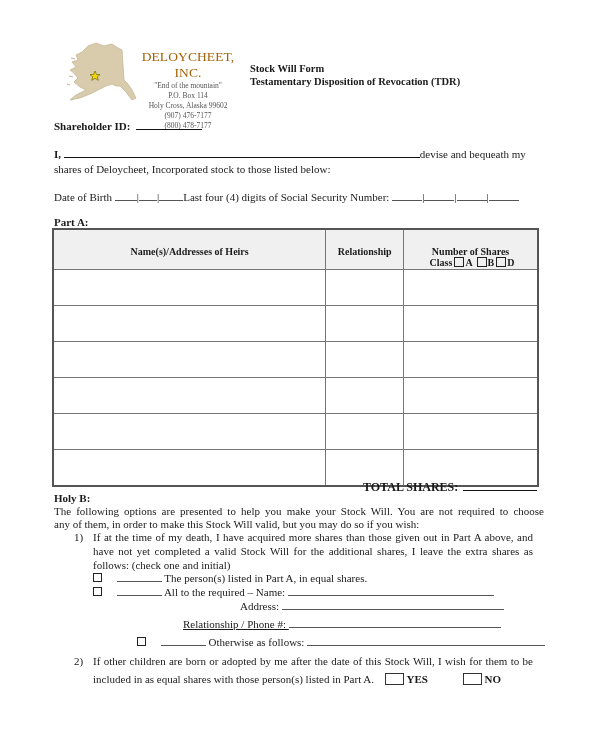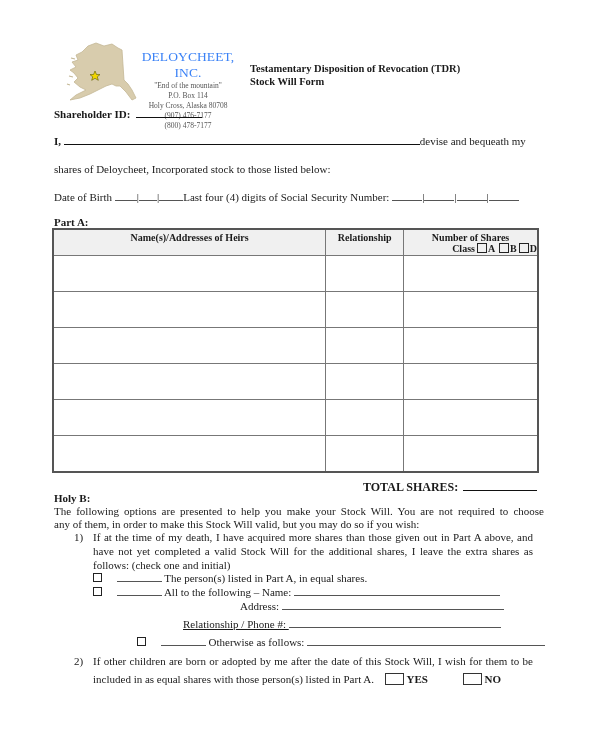--- a/index.html
+++ b/index.html
@@ -4,30 +4,30 @@
   <style>
     * { box-sizing: border-box; margin: 0; padding: 0; }
     html, body { width: 600px; height: 730px; background: #ffffff; overflow: hidden; }
     body { position: relative; font-family: "Liberation Serif", "DejaVu Serif", serif; color: #1a1a1a; }
     .abs { position: absolute; }
     .bold { font-weight: bold; }
 
     
     .logo-map { left: 66px; top: 40px; width: 72px; height: 64px; }
     .company { left: 128px; top: 49px; width: 120px; text-align: center; color: #555; }
-    .company-name { font-size: 13.5px; color: #3b82f6; letter-spacing: 0.1px; }
+    .company-name { font-size: 13.5px; color: #a16207; letter-spacing: 0.1px; }
     .company-line { font-size: 7.5px; line-height: 10px; color: #555; }
     .form-title { left: 250px; top: 62px; font-size: 10.5px; font-weight: bold; line-height: 13px; }
 
     .text-sm { font-size: 11px; line-height: 13px; }
     .text-md { font-size: 11px; line-height: 14px; }
 
     
     .heirs-table { left: 52px; top: 228px; width: 487px; border-collapse: collapse; border: 2px solid #555; }
-    .heirs-table th { background: #f0f0f0; font-size: 10px; font-weight: bold; height: 25px; vertical-align: top; padding-top: 2px; border: 1.5px solid #777; margin-top: 35px; }
+    .heirs-table th { background: #f0f0f0; font-size: 10px; font-weight: bold; height: 25px; vertical-align: top; padding-top: 16px; border: 1.5px solid #777; margin-top: 35px; }
     .heirs-table td { height: 36px; border: 1.5px solid #777; background: #fff; }
     .col-name { width: 274px; }
     .col-rel { width: 78px; }
     .col-shares { width: 135px; }
     .cls-box { display: inline-block; width: 10px; height: 10px; border: 1px solid #222; vertical-align: -1px; margin: 0 1px 0 2px; }
     .chk { display: inline-block; width: 9px; height: 9px; border: 1.5px solid #222; }
     .blank { display: inline-block; border-bottom: 1px solid #555; vertical-align: baseline; }
     .yn-box { display: inline-block; width: 19px; height: 12px; border: 1px solid #333; vertical-align: -2px; }
   </style>
 </head>
@@ -38,57 +38,57 @@
     <path d="M22 6 L30 3 L38 6 L46 4 L52 8 L56 10 L58 40 L62 44 L66 50 L70 58 L66 60 L60 52 L54 46 L50 46 L46 44 L40 46 L32 50 L24 54 L14 58 L4 60 L10 55 L20 50 L14 47 L8 42 L12 38 L8 33 L4 30 L10 27 L6 22 L12 20 L10 15 L16 12 Z" fill="#d8ccad" stroke="#c4b896" stroke-width="0.8"></path>
     <path d="M5 18 L9 19 M3 36 L7 37 M1 44 L4 45" stroke="#c4b896" stroke-width="1.2"></path>
     <polygon points="29,31 30.5,34.5 34,34.6 31.3,36.8 32.3,40.3 29,38.3 25.7,40.3 26.7,36.8 24,34.6 27.5,34.5" fill="#f2d600" stroke="#5a5a00" stroke-width="0.6"></polygon>
   </svg>
 </div>
 
 <div class="abs company">
   <div class="company-name">DELOYCHEET, INC.</div>
   <div class="company-line">"End of the mountain"</div>
   <div class="company-line">P.O. Box 114</div>
-  <div class="company-line">Holy Cross, Alaska 80708</div>
+  <div class="company-line">Holy Cross, Alaska 99602</div>
   <div class="company-line">(907) 476-7177</div>
   <div class="company-line">(800) 478-7177</div>
 </div>
 
 <div class="abs form-title">
+  <div>Stock Will Form</div>
   <div>Testamentary Disposition of Revocation (TDR)</div>
-  <div>Stock Will Form</div>
 </div>
 
-<div class="abs text-md bold" style="left:54px; top:107px;">
+<div class="abs text-md bold" style="left:54px; top:119px;">
   <span>Shareholder ID:</span>
   <span class="blank" style="width:66px; margin-left:3px; border-bottom:1.5px solid #111;"></span>
 </div>
 
-<div class="abs text-md" style="left:54px; top:134px; width:490px;">
+<div class="abs text-md" style="left:54px; top:147px; width:490px;">
   <span class="bold">I,</span>
   <span class="blank" style="width:356px; border-bottom:1.5px solid #111;"></span><span>devise and bequeath my</span>
 </div>
 <div class="abs text-md" style="left:54px; top:162px;">shares of Deloycheet, Incorporated stock to those listed below:</div>
 
 <div class="abs text-md" style="left:54px; top:190px; white-space:nowrap;">
   <span>Date of Birth</span>
   <span class="blank" style="width:22px;"></span>|<span class="blank" style="width:18px;"></span>|<span class="blank" style="width:24px;"></span><span>Last four (4) digits of Social Security Number:</span>
   <span class="blank" style="width:30px;"></span>|<span class="blank" style="width:30px;"></span>|<span class="blank" style="width:30px;"></span>|<span class="blank" style="width:30px;"></span>
 </div>
 
 <div class="abs text-sm bold" style="left:54px; top:216px;">Part A:</div>
 
 <table class="abs heirs-table">
   <thead>
     <tr>
       <th class="col-name">Name(s)/Addresses of Heirs</th>
       <th class="col-rel">Relationship</th>
       <th class="col-shares">
         <div>Number of Shares</div>
-        <div style="text-align:right; padding-left:3px; line-height:12px;">
+        <div style="text-align:center; padding-left:3px; line-height:12px;">
           <span>Class</span><span class="cls-box"></span><span>A</span>
           <span class="cls-box"></span><span>B</span><span class="cls-box"></span><span>D</span>
         </div>
       </th>
     </tr>
   </thead>
   <tbody>
     <tr>
       <td></td>
       <td></td>
@@ -138,21 +138,21 @@
 
 <div class="abs text-sm" style="left:93px; top:572px; white-space:nowrap;">
   <span class="chk"></span>
   <span class="blank" style="width:45px; margin-left:12px;"></span>
   <span>The person(s) listed in Part A, in equal shares.</span>
 </div>
 
 <div class="abs text-sm" style="left:93px; top:586px; white-space:nowrap;">
   <span class="chk"></span>
   <span class="blank" style="width:45px; margin-left:12px;"></span>
-  <span>All to the following – Name:</span>
+  <span>All to the required – Name:</span>
   <span class="blank" style="width:206px;"></span>
 </div>
 
 <div class="abs text-sm" style="left:240px; top:600px; white-space:nowrap;">
   <span>Address:</span>
   <span class="blank" style="width:222px;"></span>
 </div>
 
 <div class="abs text-sm" style="left:183px; top:618px; white-space:nowrap;text-decoration:underline;">
   <span>Relationship / Phone #:</span>

